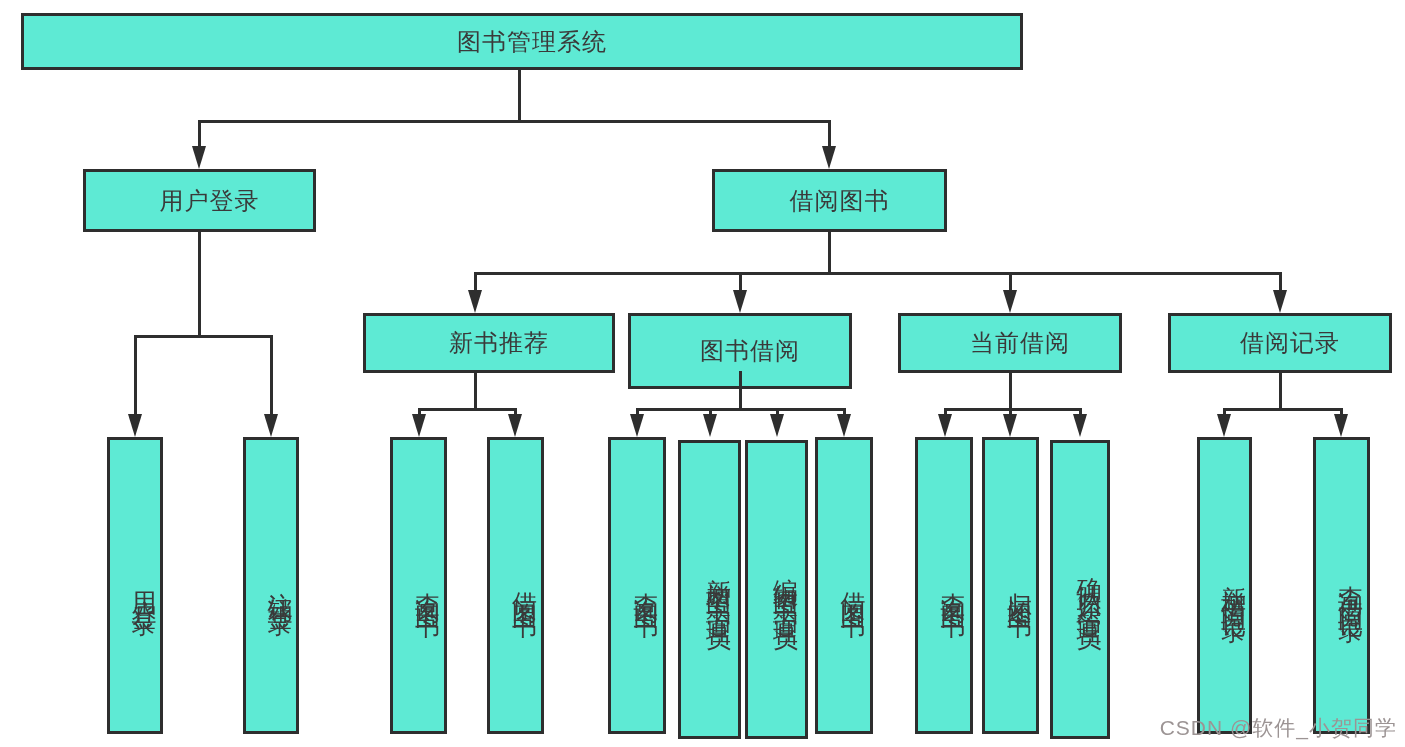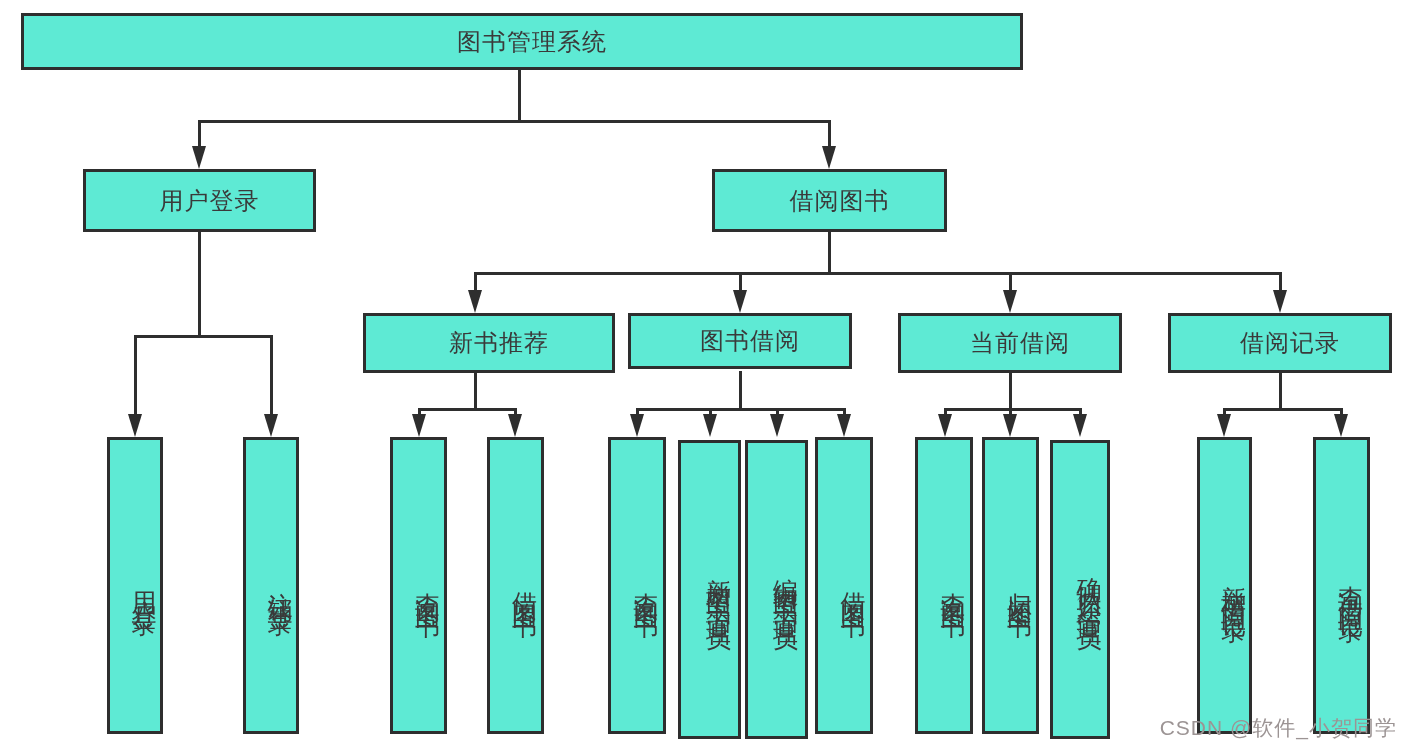--- a/index.html
+++ b/index.html
@@ -67,21 +67,21 @@
   <div class="vline" style="left:739px; top:272px; height:21px;"></div>
   <div class="ahead" style="left:733px; top:290px;"></div>
   <div class="vline" style="left:1009px; top:272px; height:21px;"></div>
   <div class="ahead" style="left:1003px; top:290px;"></div>
   <div class="vline" style="left:1279px; top:272px; height:21px;"></div>
   <div class="ahead" style="left:1273px; top:290px;"></div>
 
   <div class="box" style="left:363px; top:313px; width:252px; height:60px;">
     <span class="hlabel">新书推荐</span>
   </div>
-  <div class="box" style="left:628px; top:313px; width:224px; height:56px;">
+  <div class="box" style="left:628px; top:313px; width:224px; height:76px;">
     <span class="hlabel">图书借阅</span>
   </div>
   <div class="box" style="left:1168px; top:313px; width:224px; height:60px;">
     <span class="hlabel">借阅记录</span>
   </div>
   <div class="box" style="left:898px; top:313px; width:224px; height:60px;">
     <span class="hlabel">当前借阅</span>
   </div>
 
   <div class="vline" style="left:474px; top:371px; height:40px;"></div>

